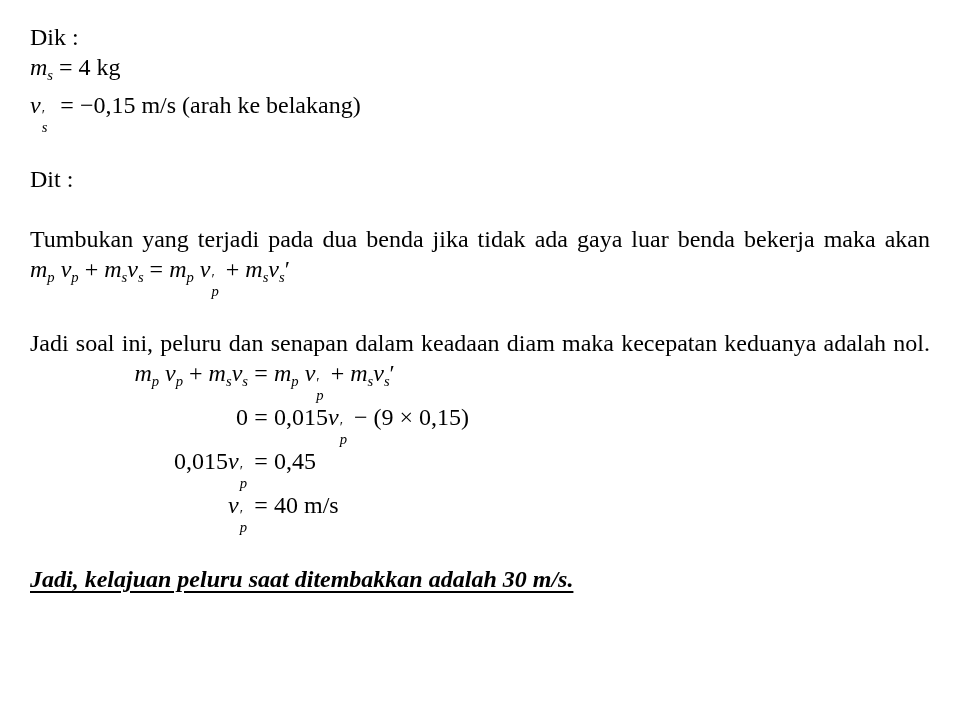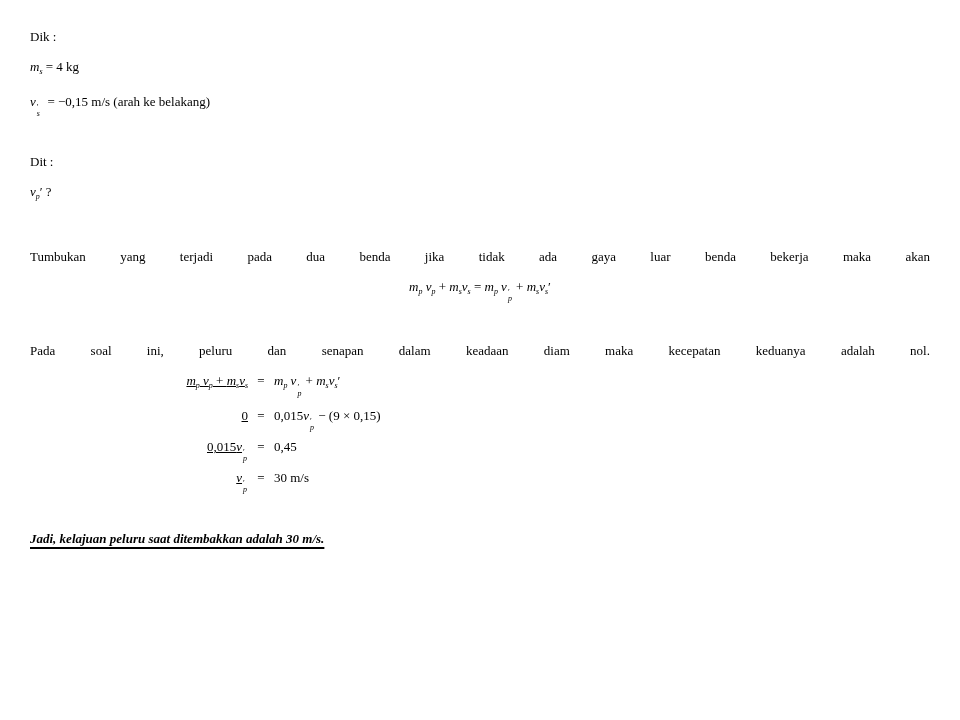--- a/index.html
+++ b/index.html
@@ -1,36 +1,36 @@
 <!DOCTYPE html>
 <html><head>
 <meta charset="utf-8">
 <style>
   html,body{margin:0;padding:0;background:#ffffff;}
   .page{
     width:960px;height:720px;box-sizing:border-box;
     padding:22px 30px 0 30px;
     font-family:"Liberation Serif","DejaVu Serif",serif;
-    font-size:13px;line-height:30px;color:#000000;
+    font-size:24px;line-height:30px;color:#000000;
     overflow:hidden;background:#ffffff;
   }
   .line{min-height:30px;}
   .blank{height:30px;}
   .just{text-align:justify;text-align-last:justify;}
-  .center{text-align:center;}
+  .center{}
   .it{font-style:italic;}
   .sb{font-size:61%;vertical-align:-0.32em;}
   .stk{
     display:inline-flex;flex-direction:column;align-items:flex-start;
     font-size:61%;line-height:0.8;vertical-align:-0.52em;
     padding-left:1px;margin-right:1px;
   }
   .stk .s-dn{font-style:italic;}
   .steps-row{display:grid;grid-template-columns:218px 26px auto;min-height:31px;}
-  .steps-lhs{text-align:right;text-decoration:underline;}
+  .steps-lhs{text-align:right;}
   .steps-eq{text-align:center;}
   .conclusion{
     font-weight:bold;text-decoration:underline;
     text-decoration-thickness:2px;text-underline-offset:4px;font-style:italic;
   }
 </style>
 </head>
 <body>
 
 <div class="page">
@@ -38,33 +38,32 @@
   <div class="line">Dik :</div>
   <div class="line"><span class="it">m</span><span class="it sb">s</span><span> = 4 kg</span></div>
   <div class="line"><span class="it">v</span><span class="stk">
         <span class="s-up">′</span>
         <span class="s-dn">s</span>
       </span><span> = −0,15 m/s (arah ke belakang)</span></div>
 
   <div class="blank"></div>
 
   <div class="line">Dit :</div>
-  <div class="line"><span class="it">v</span><span class="it sb">p</span><span>′ ?</span></div>
 
   <div class="blank"></div>
 
   <div class="line just">Tumbukan yang terjadi pada dua benda jika tidak ada gaya luar benda bekerja maka akan</div>
   <div class="line center"><span class="it">m</span><span class="it sb">p</span><span> </span><span class="it">v</span><span class="it sb">p</span><span> + </span><span class="it">m</span><span class="it sb">s</span><span class="it">v</span><span class="it sb">s</span><span> = </span><span class="it">m</span><span class="it sb">p</span><span> </span><span class="it">v</span><span class="stk">
         <span class="s-up">′</span>
         <span class="s-dn">p</span>
       </span><span> + </span><span class="it">m</span><span class="it sb">s</span><span class="it">v</span><span class="it sb">s</span><span>′</span></div>
 
   <div class="blank"></div>
 
-  <div class="line just">Pada soal ini, peluru dan senapan dalam keadaan diam maka kecepatan keduanya adalah nol.</div>
+  <div class="line just">Jadi soal ini, peluru dan senapan dalam keadaan diam maka kecepatan keduanya adalah nol.</div>
 
   <div>
     <div class="steps-row">
       <span class="steps-lhs"><span class="it">m</span><span class="it sb">p</span><span> </span><span class="it">v</span><span class="it sb">p</span><span> + </span><span class="it">m</span><span class="it sb">s</span><span class="it">v</span><span class="it sb">s</span></span>
       <span class="steps-eq">=</span>
       <span class="steps-rhs"><span class="it">m</span><span class="it sb">p</span><span> </span><span class="it">v</span><span class="stk">
             <span class="s-up">′</span>
             <span class="s-dn">p</span>
           </span><span> + </span><span class="it">m</span><span class="it sb">s</span><span class="it">v</span><span class="it sb">s</span><span>′</span></span>
     </div>
@@ -83,21 +82,21 @@
           </span></span>
       <span class="steps-eq">=</span>
       <span class="steps-rhs"><span>0,45</span></span>
     </div>
     <div class="steps-row">
       <span class="steps-lhs"><span class="it">v</span><span class="stk">
             <span class="s-up">′</span>
             <span class="s-dn">p</span>
           </span></span>
       <span class="steps-eq">=</span>
-      <span class="steps-rhs"><span>30 m/s</span></span>
+      <span class="steps-rhs"><span>40 m/s</span></span>
     </div>
   </div>
 
   <div class="blank"></div>
 
   <div class="line conclusion">Jadi, kelajuan peluru saat ditembakkan adalah 30 m/s.</div>
 
 </div>
 
 </body></html>

